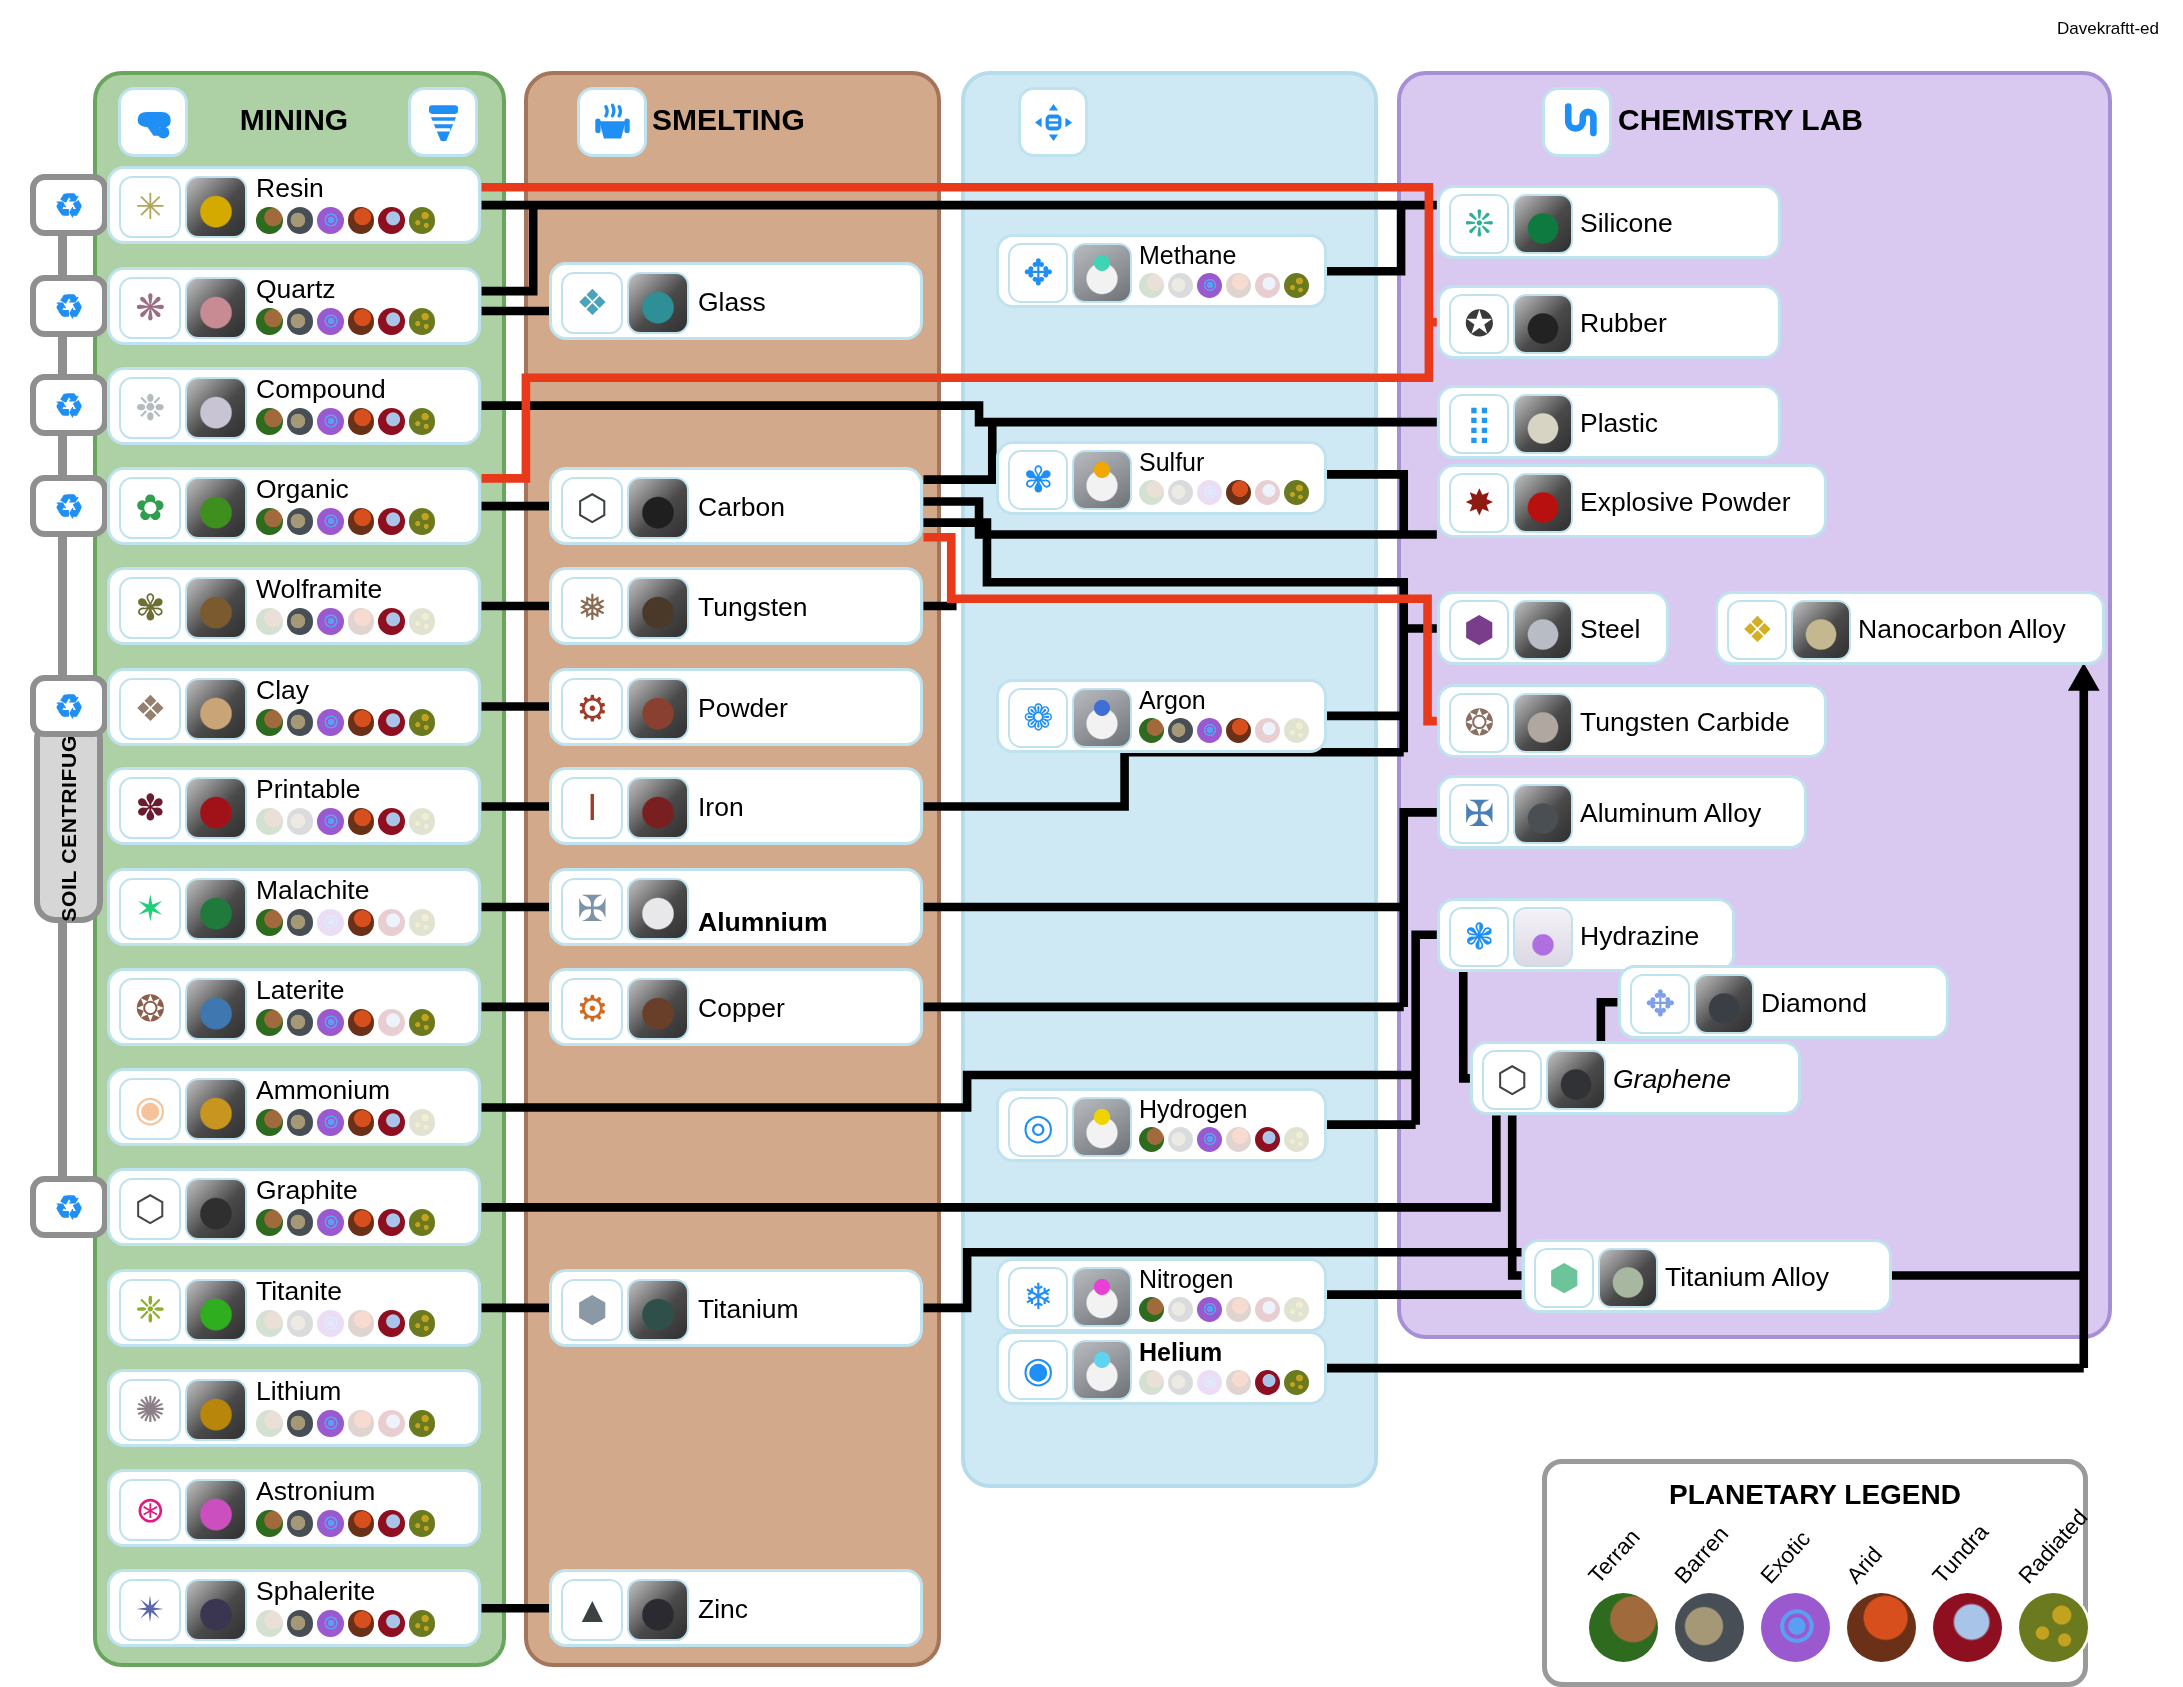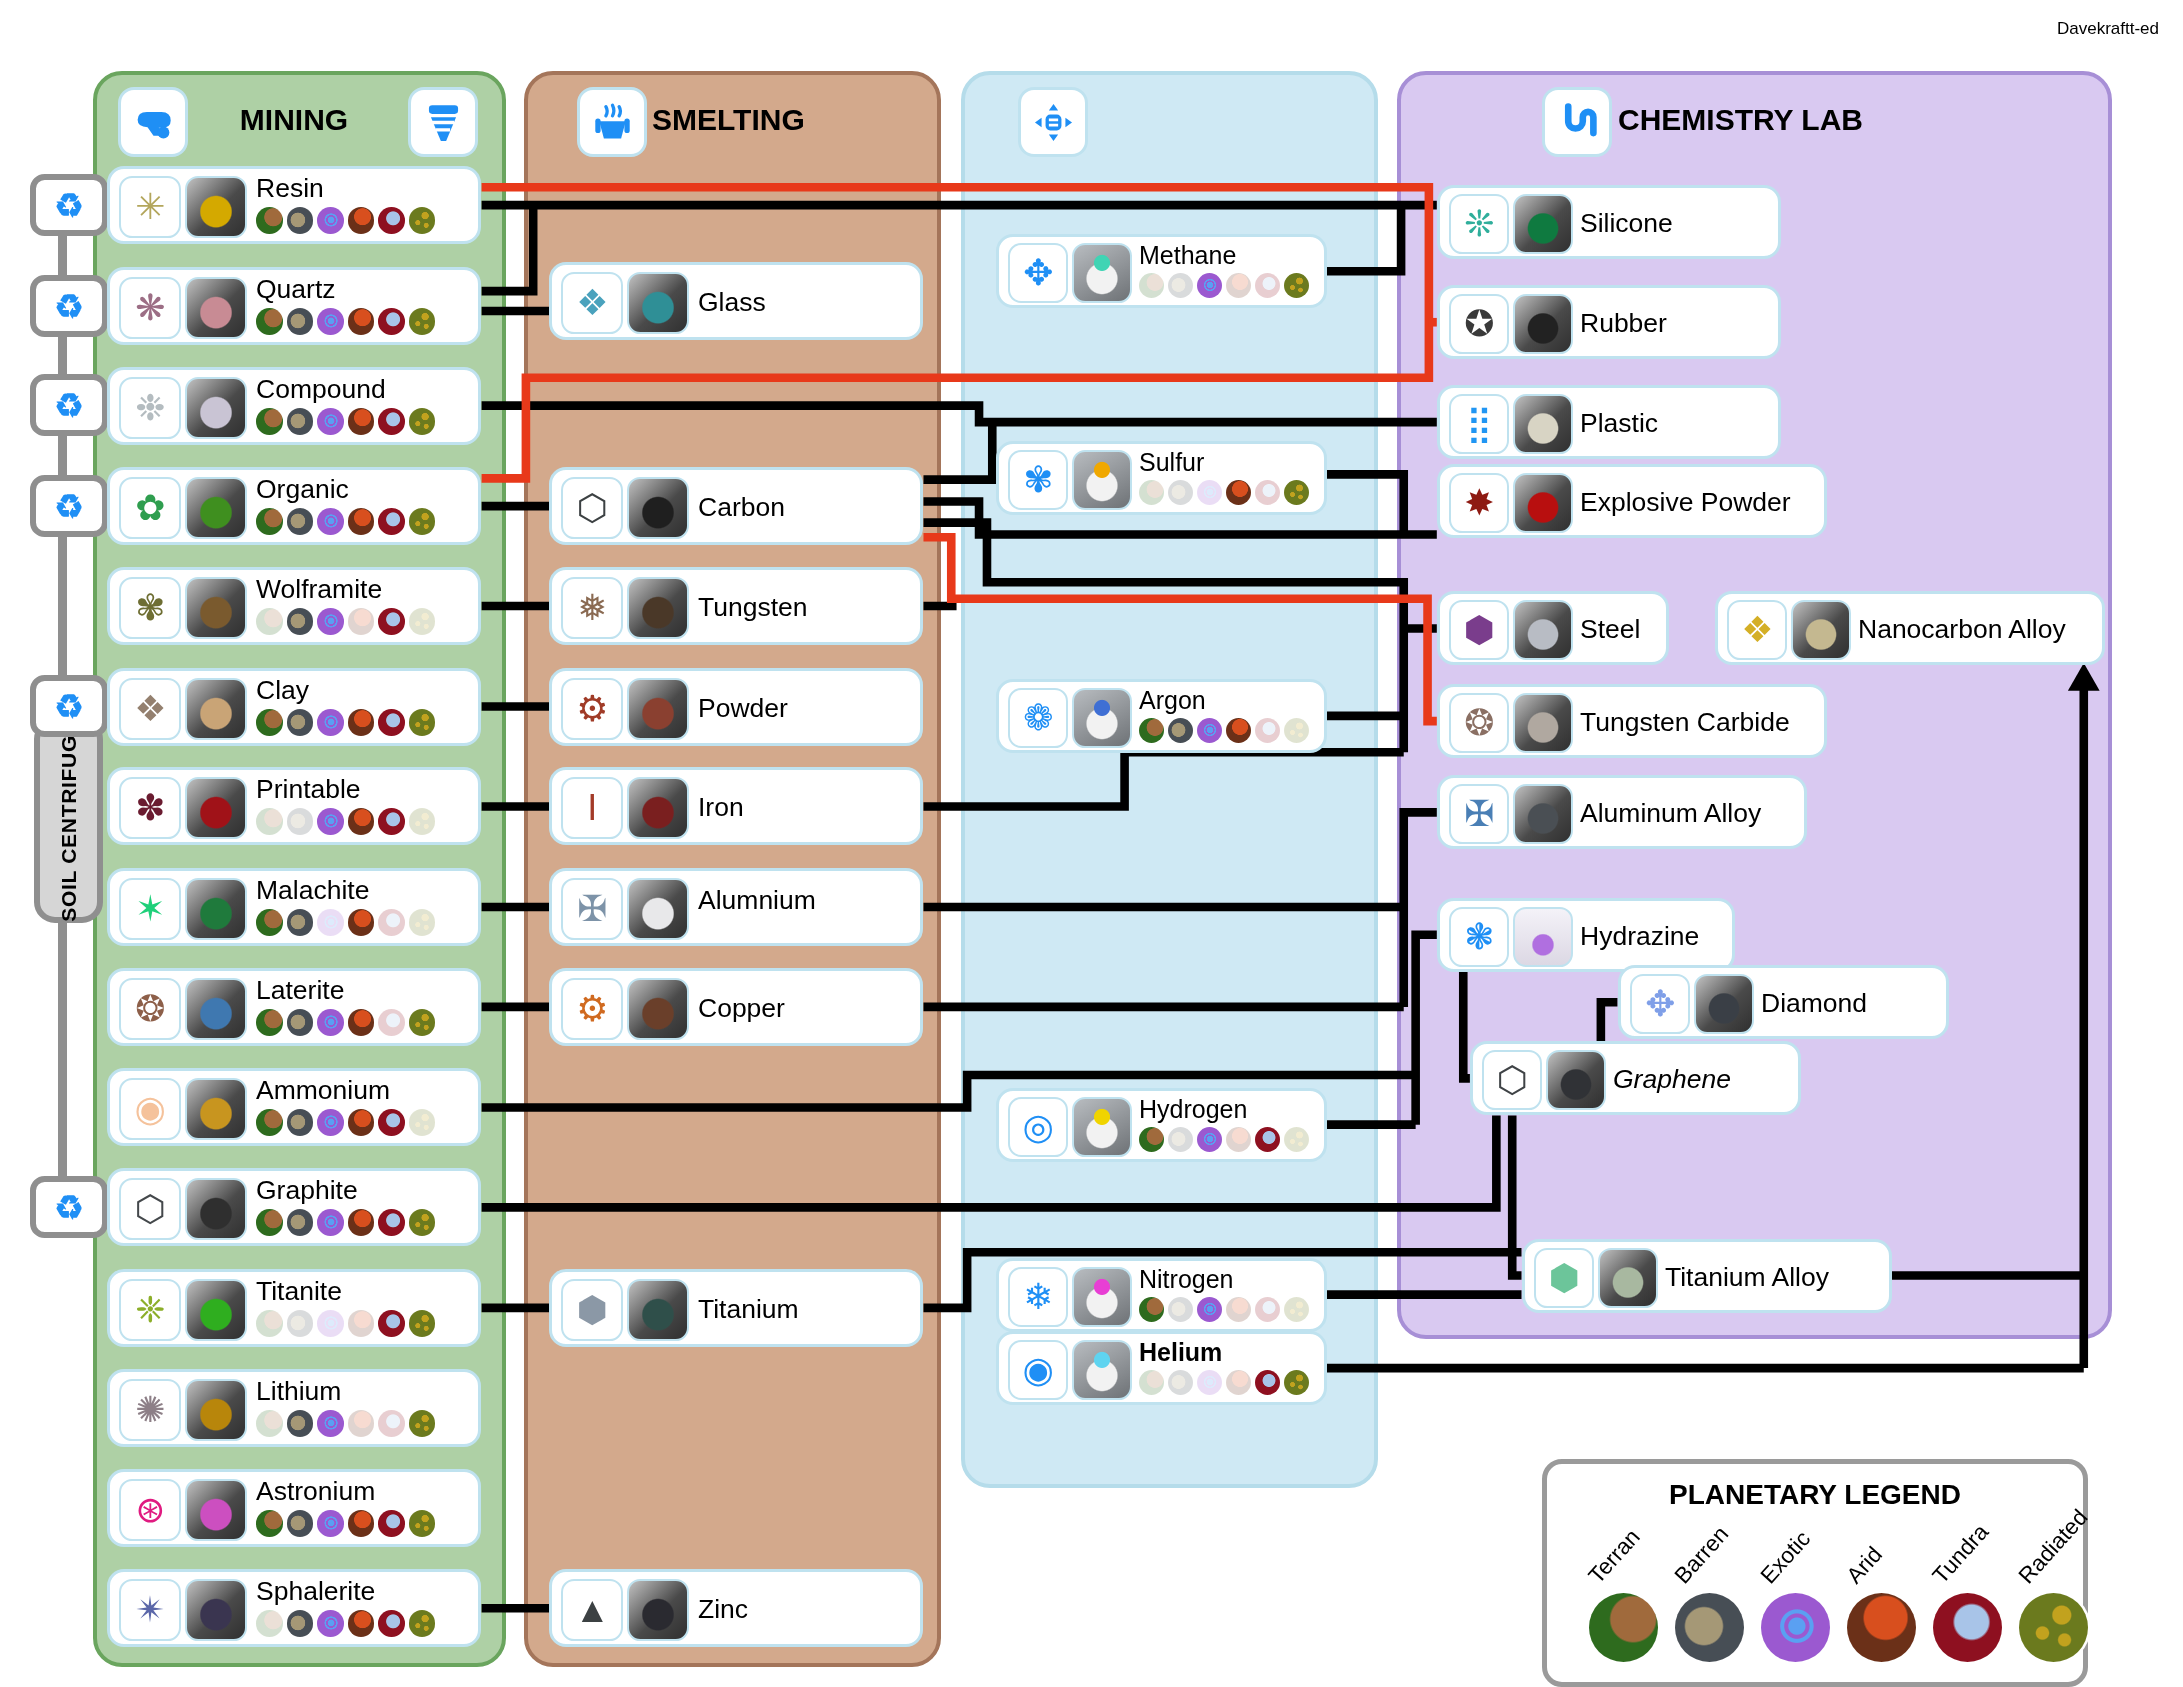--- a/index.html
+++ b/index.html
@@ -427,21 +427,21 @@
         <span style="color:#a33a28">I</span>
       </div>
       <div class="thumb" style="left: 75px; top: 6.6px; width: 58px; height: 58px; background: radial-gradient(circle at 50% 58%, rgb(122, 31, 31) 0px, rgb(122, 31, 31) 34%, rgba(0, 0, 0, 0) 37%), linear-gradient(135deg, rgb(194, 194, 194), rgb(74, 74, 74) 55%, rgb(48, 48, 48));"></div>
       <div class="iname" style="left: 146px; top: 22px; font-size: 26.5px;">Iron</div>
     </div>
     <div class="item" style="left: 549px; top: 868px; width: 374px; height: 78px;">
       <div class="badge" style="top: 6.6px; width: 58px; height: 58px;">
         <span style="color:#7d93a8">✠</span>
       </div>
       <div class="thumb" style="left: 75px; top: 6.6px; width: 58px; height: 58px; background: radial-gradient(circle at 50% 58%, rgb(232, 232, 234) 0px, rgb(232, 232, 234) 34%, rgba(0, 0, 0, 0) 37%), linear-gradient(135deg, rgb(194, 194, 194), rgb(74, 74, 74) 55%, rgb(48, 48, 48));"></div>
-      <div class="iname" style="left: 146px; top: 14px; font-size: 26.5px;">Alumnium</div>
+      <div class="iname" style="left: 146px; top: 36px; font-size: 26.5px; font-weight: bold;">Alumnium</div>
     </div>
     <div class="item" style="left: 549px; top: 968px; width: 374px; height: 78px;">
       <div class="badge" style="top: 6.6px; width: 58px; height: 58px;">
         <span style="color:#d06a20">⚙</span>
       </div>
       <div class="thumb" style="left: 75px; top: 6.6px; width: 58px; height: 58px; background: radial-gradient(circle at 50% 58%, rgb(106, 63, 42) 0px, rgb(106, 63, 42) 34%, rgba(0, 0, 0, 0) 37%), linear-gradient(135deg, rgb(194, 194, 194), rgb(74, 74, 74) 55%, rgb(48, 48, 48));"></div>
       <div class="iname" style="left: 146px; top: 22px; font-size: 26.5px;">Copper</div>
     </div>
     <div class="item" style="left: 549px; top: 1269px; width: 374px; height: 78px;">
       <div class="badge" style="top: 6.6px; width: 58px; height: 58px;">

